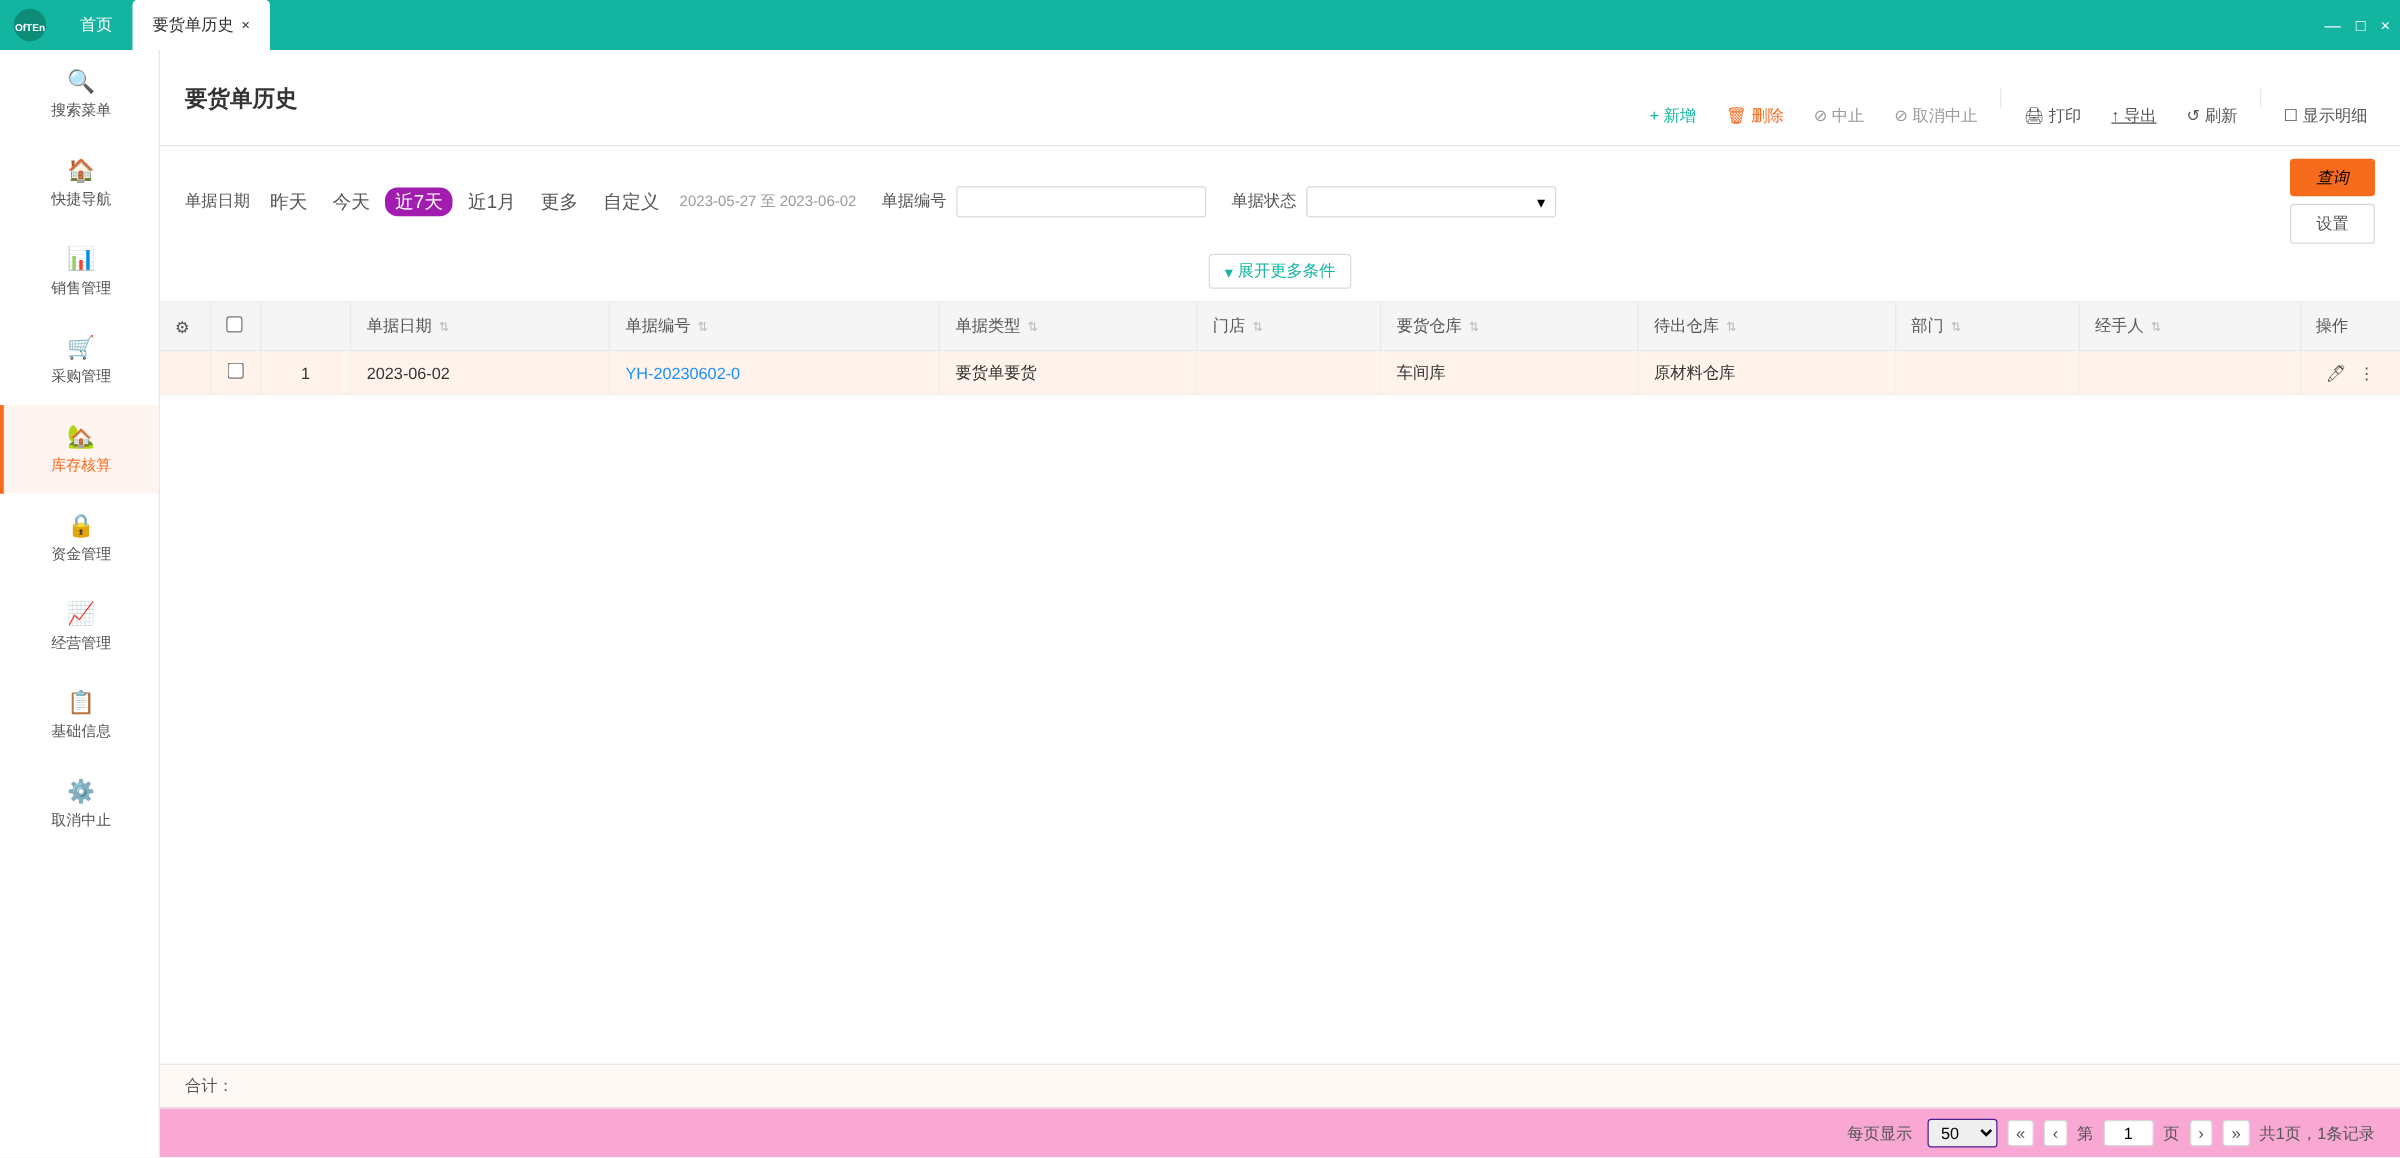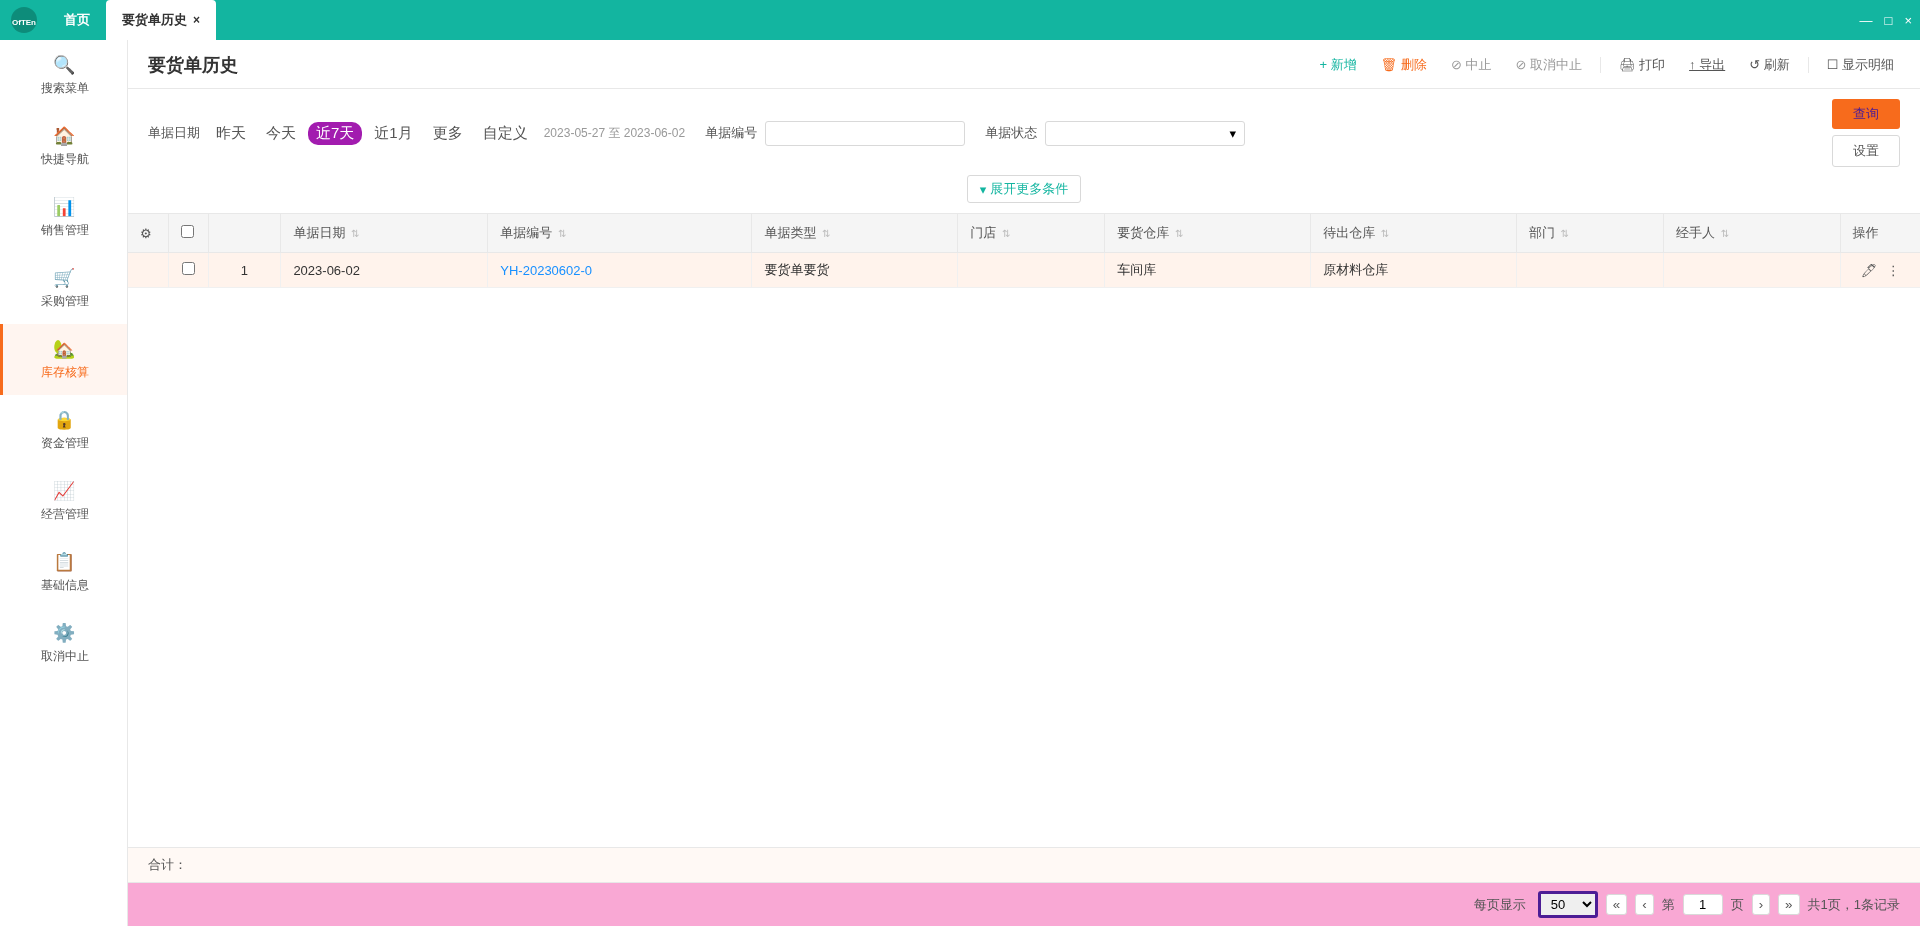--- a/index.html
+++ b/index.html
@@ -16,21 +16,20 @@
       flex-shrink: 0;
     }
     .top-bar .tab {
       height: 40px;
       display: flex;
       align-items: center;
       padding: 0 16px;
       cursor: pointer;
       font-size: 13px;
       color: white;
-      font-weight: bold;
     }
     .top-bar .tab.active {
       background: white;
       color: #333;
       border-radius: 4px 4px 0 0;
       position: relative;
     }
     .top-bar .tab .close-icon {
       margin-left: 6px;
       font-size: 12px;
@@ -121,20 +120,21 @@
     }
     .toolbar-btn {
       display: flex;
       align-items: center;
       gap: 4px;
       cursor: pointer;
       color: #555;
       font-size: 13px;
       padding: 4px 6px;
       border-radius: 3px;
+      margin-top: 28px;
     }
     .toolbar-btn.new { color: #13b5a0; }
     .toolbar-btn.delete { color: #f76b1c; }
     .toolbar-btn.stop { color: #999; }
     .toolbar-btn.cancel { color: #999; }
     .toolbar-btn.print { color: #555; }
     .toolbar-btn.export { color: #555; text-decoration: underline; }
     .toolbar-btn.refresh { color: #555; }
     .toolbar-btn.display { display: flex; align-items: center; gap: 4px; color: #555; }
     .toolbar-divider { width: 1px; height: 16px; background: #e8e8e8; }
@@ -217,27 +217,28 @@
 
     
     .action-buttons {
       display: flex;
       flex-direction: column;
       gap: 6px;
       margin-left: auto;
     }
     .btn-query {
       background: #f76b1c;
-      color: #4c1d95;
+      color: #000000;
       border: none;
       padding: 6px 20px;
       border-radius: 3px;
       cursor: pointer;
       font-size: 13px;
       font-family: inherit;
+      font-style: italic;
     }
     .btn-settings {
       background: white;
       color: #555;
       border: 1px solid #d9d9d9;
       padding: 6px 20px;
       border-radius: 3px;
       cursor: pointer;
       font-size: 13px;
       font-family: inherit;
@@ -306,21 +307,21 @@
       display: flex;
       align-items: center;
       justify-content: flex-end;
       gap: 8px;
       flex-shrink: 0;
       font-size: 13px;
       color: #555;
     }
     .pagination-bar .page-size-label { margin-right: 4px; }
     .page-size-select {
-      border: 3px solid #4c1d95;
+      border: 1px solid #4c1d95;
       border-radius: 3px;
       padding: 2px 6px;
       font-size: 13px;
     }
     .page-nav-btn {
       padding: 2px 6px;
       cursor: pointer;
       color: #555;
       border: 1px solid #d9d9d9;
       border-radius: 3px;

